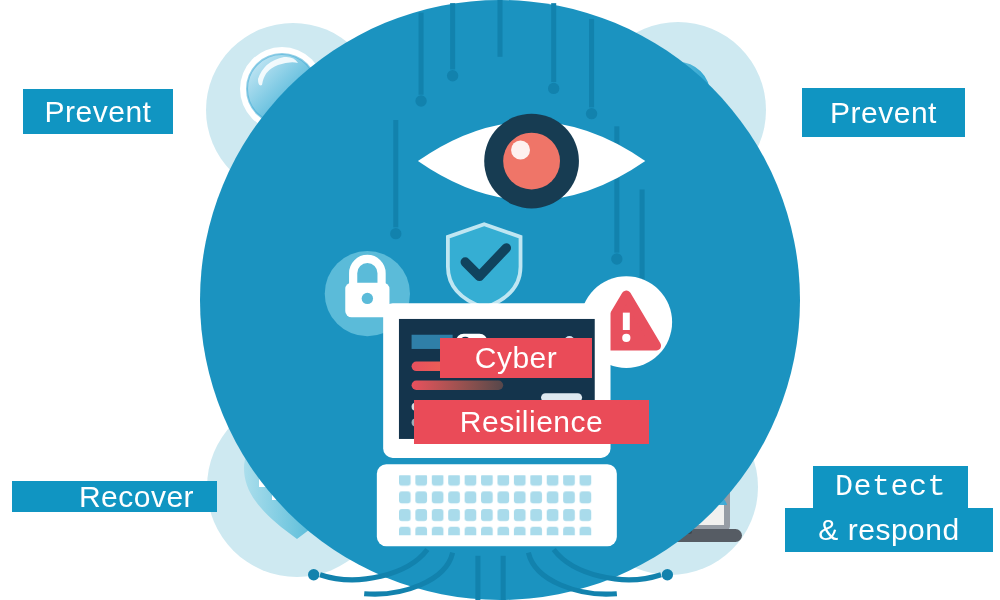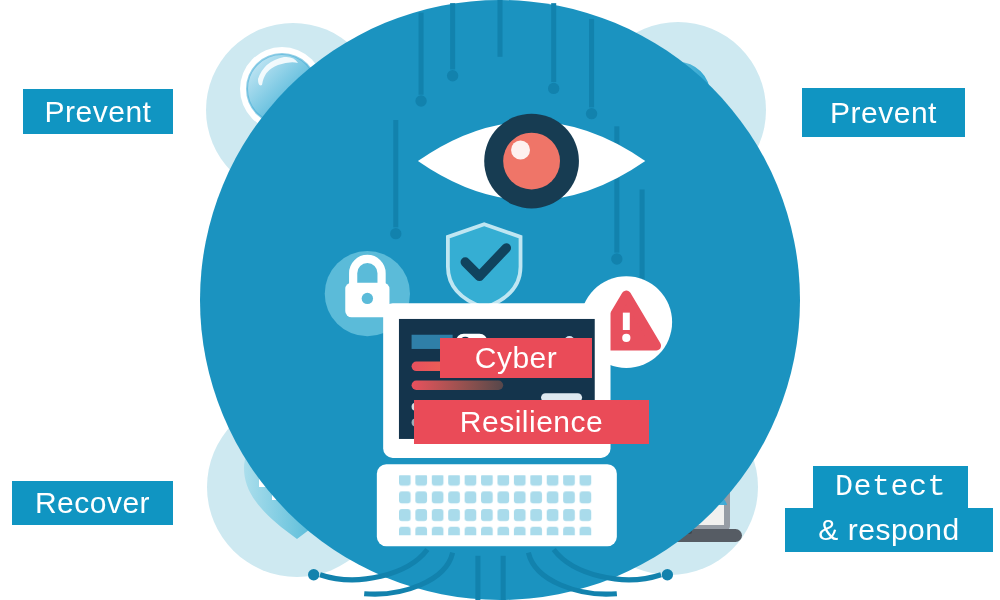--- a/index.html
+++ b/index.html
@@ -17,21 +17,21 @@
   #c-recover{left:207px;top:397px;width:180px;height:180px;}
   #c-center {left:387px;top:155px;width:190px;height:190px;}
   #c-center svg{position:absolute;inset:0;width:100%;height:100%;}
   .label{
     position:absolute;background:#1095c2;color:#ffffff;
     display:flex;align-items:center;justify-content:center;
     font-size:30px;letter-spacing:0.5px;line-height:1;
   }
   #l-assess {left:23px; top:89px; width:150px;height:45px;}
   #l-prevent{left:802px;top:88px; width:163px;height:49px;}
-  #l-recover{left:12px; top:481px;width:161px;height:44px;}
+  #l-recover{left:12px; top:481px;width:161px;height:31px;padding-left:44px;}
   #l-detect1{left:813px;top:466px;width:155px;height:42px;font-family:Liberation Mono, monospace;}
   #l-detect2{left:785px;top:508px;width:208px;height:44px;}
   .banner{
     position:absolute;background:#ea4b58;color:#ffffff;
     display:flex;align-items:center;justify-content:center;
     font-size:30px;letter-spacing:0.5px;line-height:1;margin-left:32px;
   }
   #b-cyber     {left:408px;top:338px;width:152px;height:40px;}
   #b-resilience{left:382px;top:400px;width:235px;height:44px;}
 </style>

